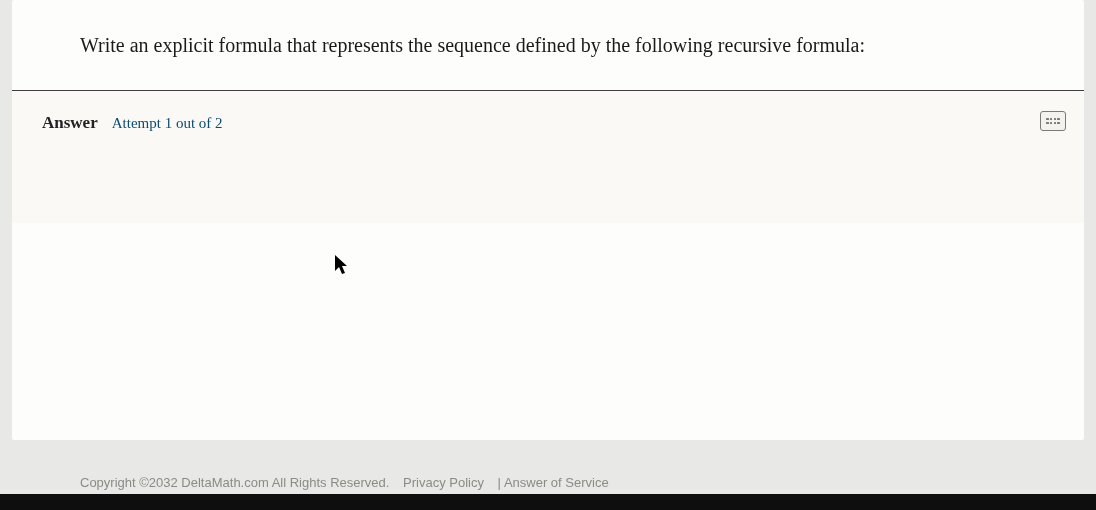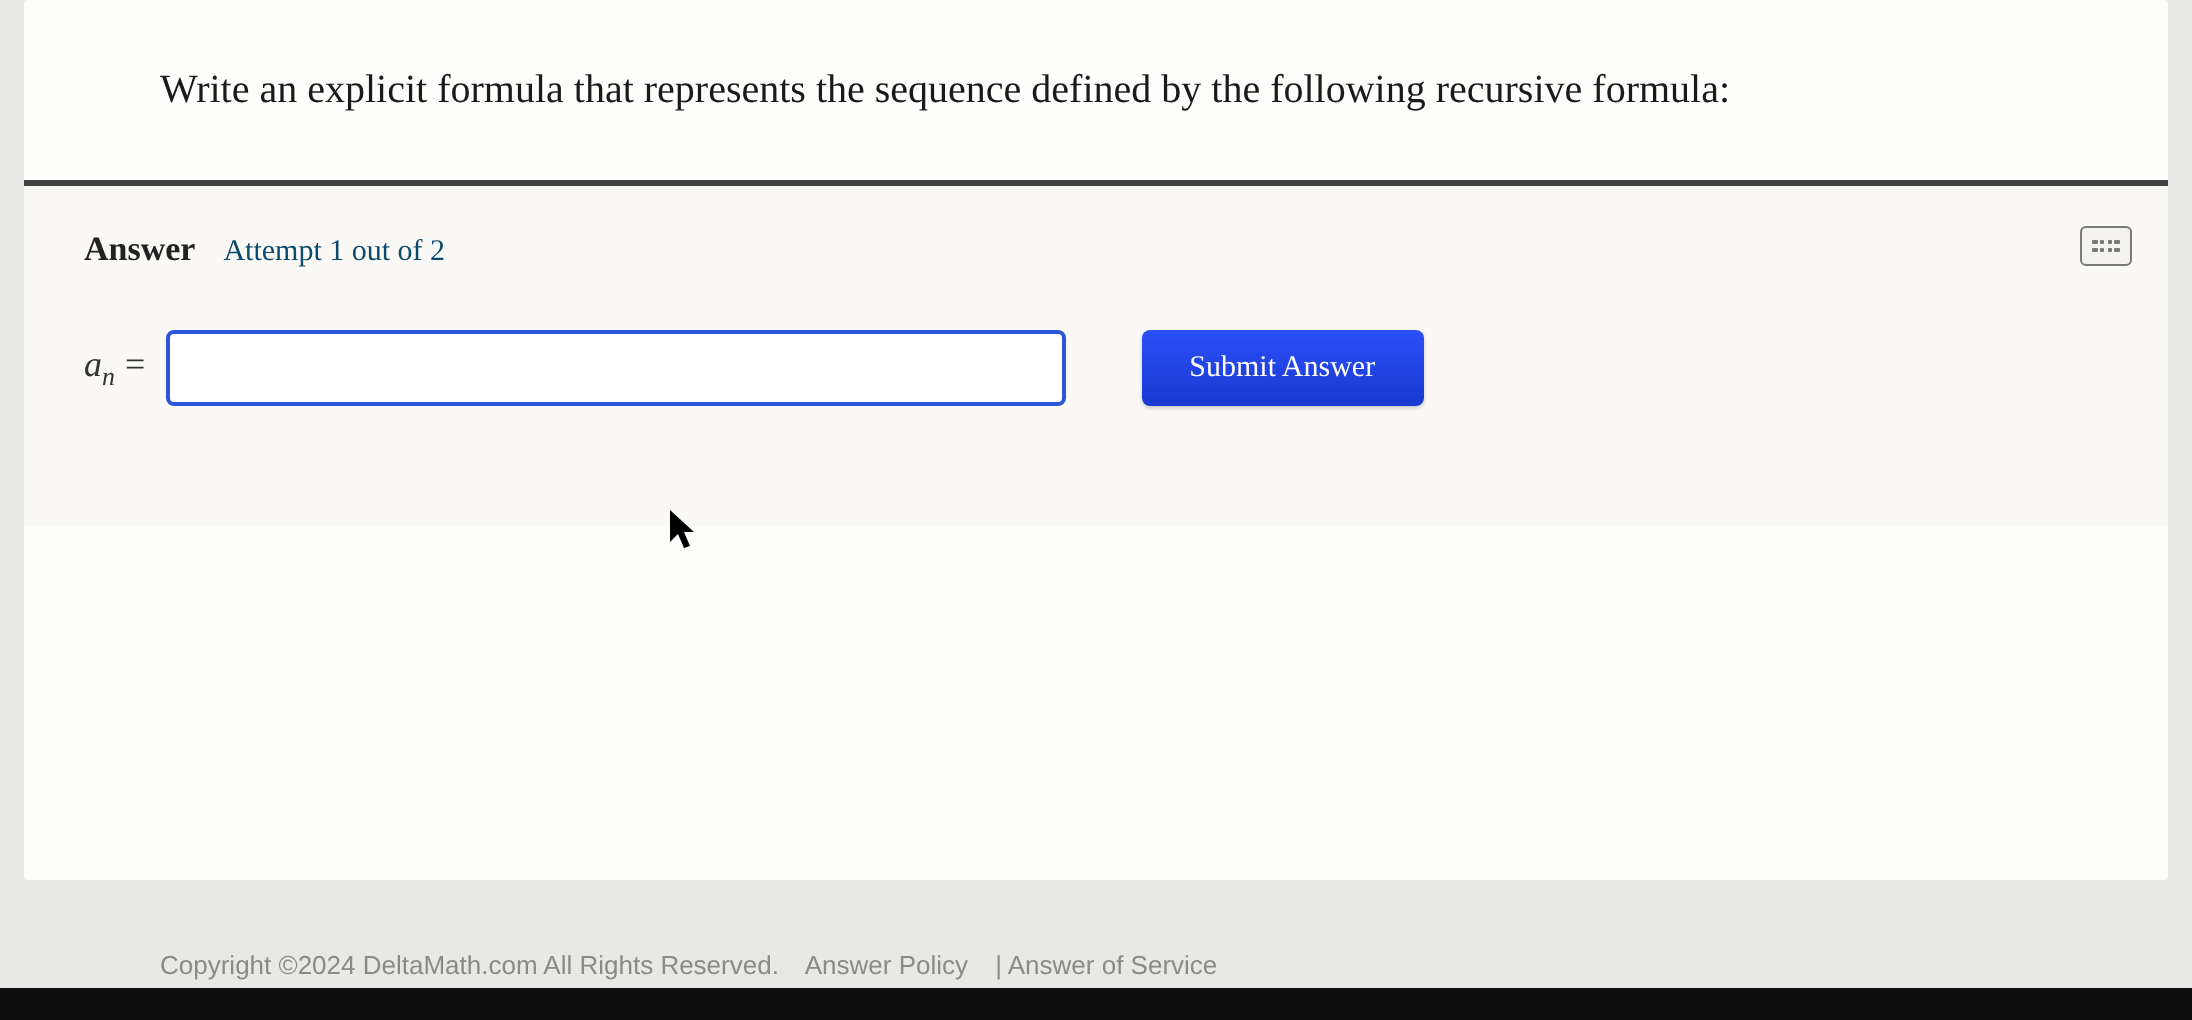--- a/index.html
+++ b/index.html
@@ -36,21 +36,21 @@
       font-style: italic;
       font-family: 'Cambria Math', Georgia, serif;
       margin-bottom: 45px;
     }
     .formula-display .var { font-style: italic; }
     .formula-display .sub { font-size: 0.72em; vertical-align: sub; font-style: normal; }
     .formula-display .subv { font-size: 0.72em; vertical-align: sub; font-style: italic; }
     .formula-display .and-word { font-style: normal; font-family: Georgia, serif; }
     .formula-display .op { font-style: normal; }
     .answer-section {
-      border-top: 3px solid #404040;
+      border-top: 1px solid #404040;
       padding: 22px 30px 60px 30px;
       background: #faf9f6;
       margin: 4px -48px;
       position: relative;
     }
     .answer-header {
       display: flex;
       align-items: baseline;
       gap: 14px;
       margin-bottom: 30px;
@@ -178,32 +178,25 @@
           <div class="kdot"></div>
           <div class="kdot"></div>
         </div>
     </div>
 
     <div class="answer-header">
       <span class="answer-label">Answer</span>
       <span class="attempt-text">Attempt 1 out of 2</span>
     </div>
 
-    <div class="answer-row">
-      <span class="an-prefix">
-        <span>a</span><span class="sub">n</span><span class="eq">=</span>
-      </span>
-      <input type="text" class="answer-input" value="" style="">
-      <button class="submit-btn">Submit Answer</button>
-    </div>
   </div>
 </div>
 
 <div class="footer">
-  <span>Copyright ©2024 DeltaMath.com All Rights Reserved.</span>
-  <span><span>Answer Policy</span> | <span>Answer of Service</span></span>
+  <span>Copyright ©2032 DeltaMath.com All Rights Reserved.</span>
+  <span><span>Privacy Policy</span> | <span>Answer of Service</span></span>
 </div>
 
 <svg class="cursor-arrow" width="16" height="22" viewBox="0 0 16 22">
   <path d="M0 0 L0 16 L4 12 L7 19 L10 18 L7 11 L12 11 Z" fill="#000"></path>
 </svg>
 
 <div class="bottom-bar"></div>
 
 </body></html>

